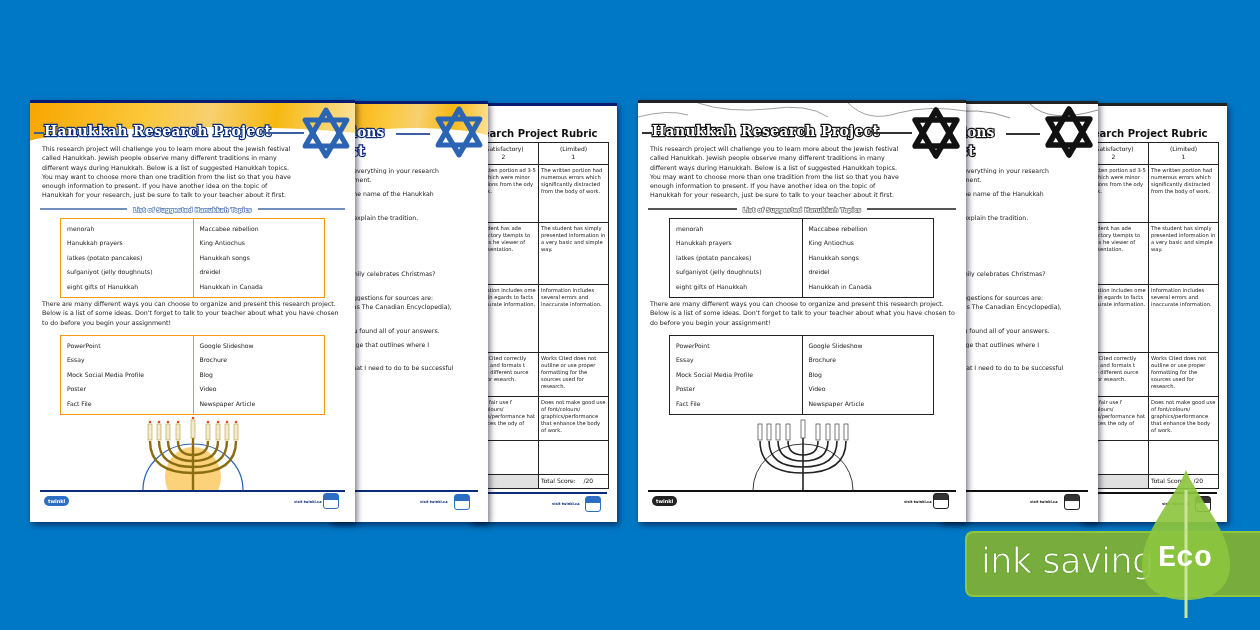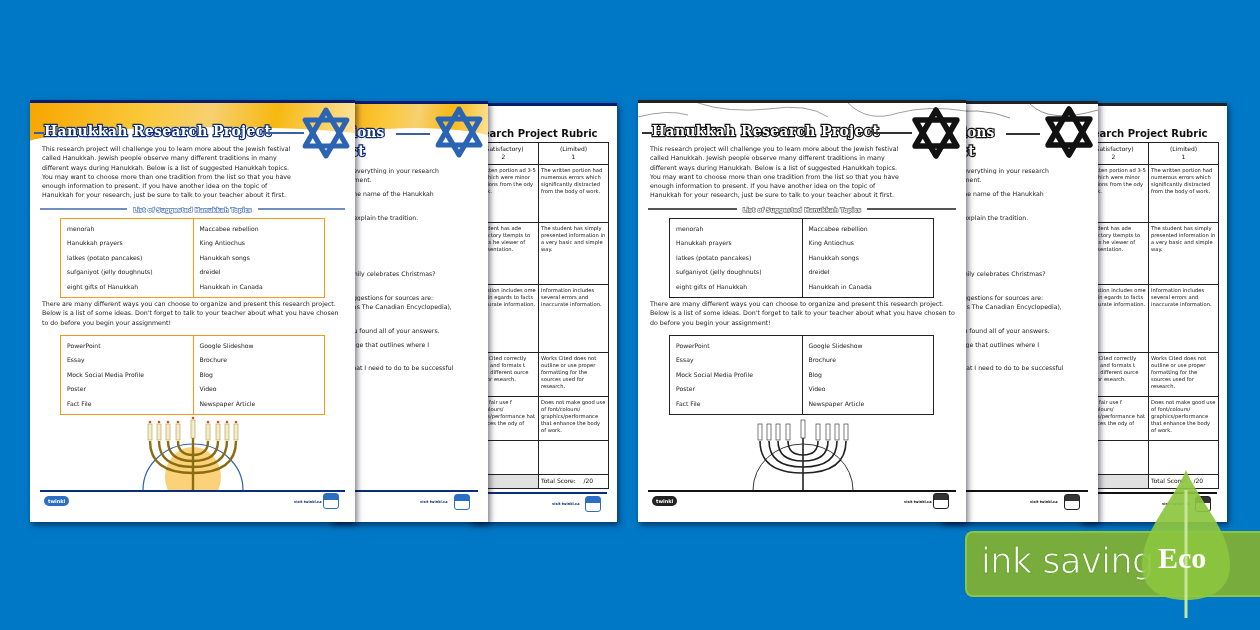--- a/index.html
+++ b/index.html
@@ -86,21 +86,21 @@
   .rub-table td.score-empty { background:#e1e1e1; }
   .rub-table td.score { font-size: 6px; }
 
   
   .eco-banner {
     position:absolute; left: 965px; top: 531px; width: 295px; height: 66px;
     background:#78ad3d; border-radius: 8px 0 0 8px; border: 2px solid #8cc63f; border-right: none;
   }
   .eco-text { position:absolute; left: 14px; top: 8px; font-family: "DejaVu Sans", sans-serif; font-size: 35px; color:#fff; letter-spacing:-0.5px; -webkit-text-stroke: 1px #6aa52d; white-space:nowrap; }
   .leaf { position:absolute; left: 1140px; top: 470px; width: 92px; height: 150px; }
-  .eco-word { position:absolute; left: 1158px; top: 541px; font-family: Liberation Serif, serif; font-weight: bold; font-size: 30px; color:#fff; white-space:nowrap; }
+  .eco-word { position:absolute; left: 1158px; top: 541px; font-family: Liberation Mono, monospace; font-weight: bold; font-size: 30px; color:#fff; white-space:nowrap; }
 </style>
 </head>
 <body>
 
 <div class="page color p-rubric-l">
   <div class="rub-title">esearch Project Rubric</div>
   <table class="rub-table">
     <tbody>
         <tr class="head">
       <td><span>(Satisfactory)</span><br><span>2</span></td>

